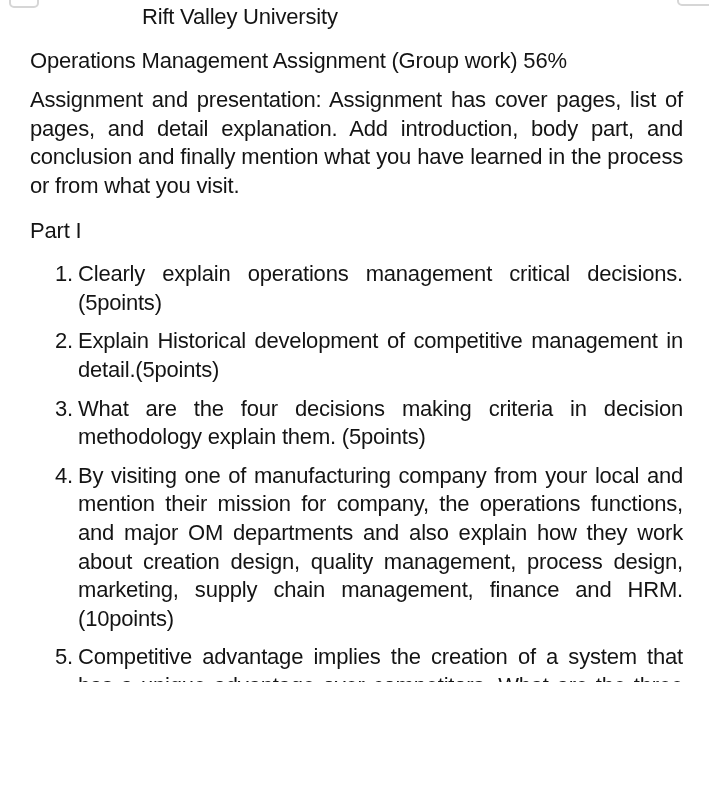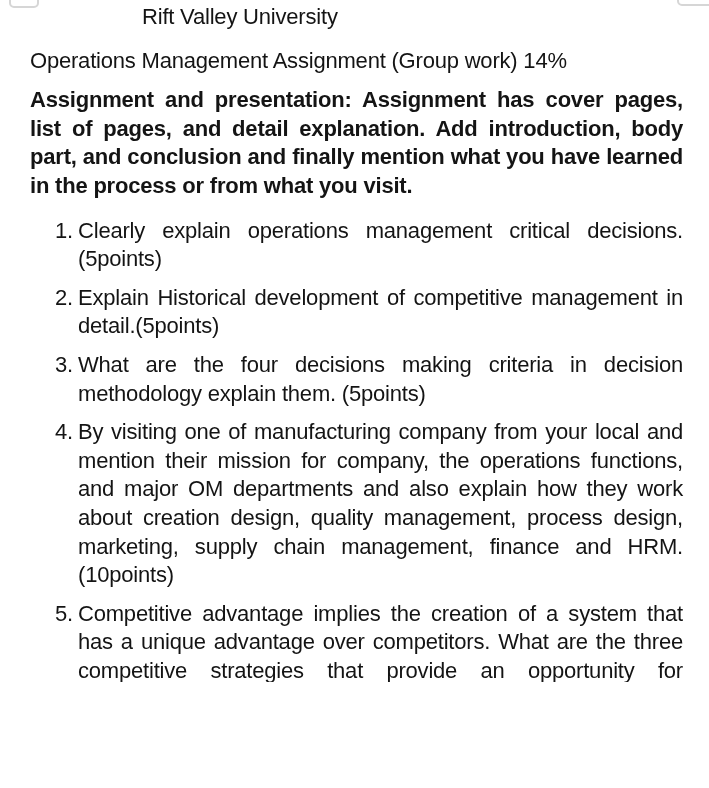--- a/index.html
+++ b/index.html
@@ -39,21 +39,20 @@
       letter-spacing: -0.2px;
     }
     .title {
       margin: 3px 0 0 112px;
       font-weight: 500;
     }
     .subtitle { margin-top: 15px; }
     .intro {
       margin: 11px 0 16px 0;
       text-align: justify;
-      font-weight: bold;
     }
     .part { margin-top: 3px; }
     .qlist { margin-top: 15px; }
     .q {
       display: flex;
       padding-left: 25px;
     }
     .q + .q { margin-top: 10px; }
     .qnum {
       flex: 0 0 23px;
@@ -69,24 +68,25 @@
 
 <div class="stage">
 
   <div class="cut cut-left"></div>
   <div class="cut cut-right"></div>
 
   <div class="doc">
 
     <div class="title">Rift Valley University</div>
 
-    <div class="subtitle">Operations Management Assignment (Group work) 14%</div>
+    <div class="subtitle">Operations Management Assignment (Group work) 56%</div>
 
     <p class="intro">Assignment and presentation: Assignment has cover pages, list of pages, and detail explanation. Add introduction, body part, and conclusion and finally mention what you have learned in the process or from what you visit.</p>
 
+    <div class="part">Part I</div>
 
     <div class="qlist">
 
       <div class="q">
         <span class="qnum">1.</span>
         <span class="qtext">Clearly explain operations management critical decisions. (5points)</span>
       </div>
 
       <div class="q">
         <span class="qnum">2.</span>

